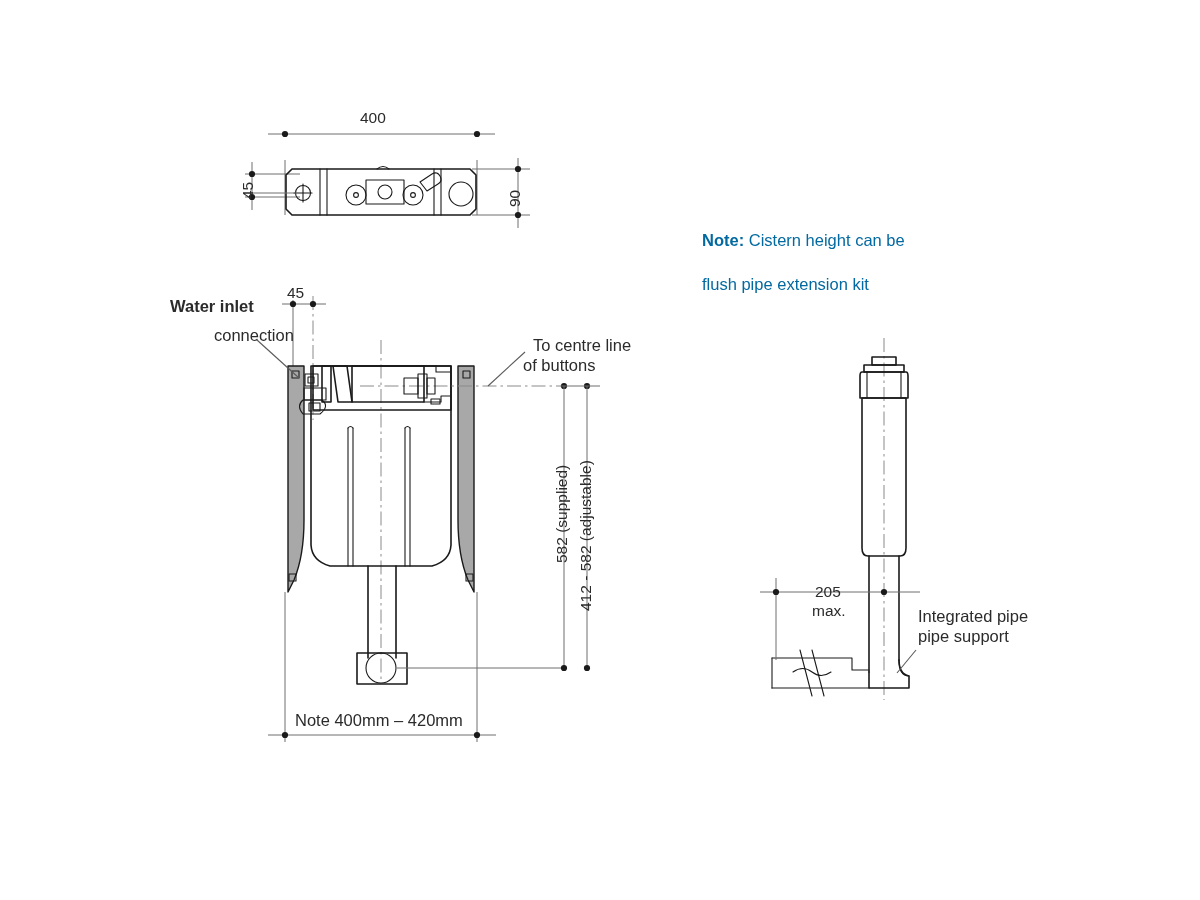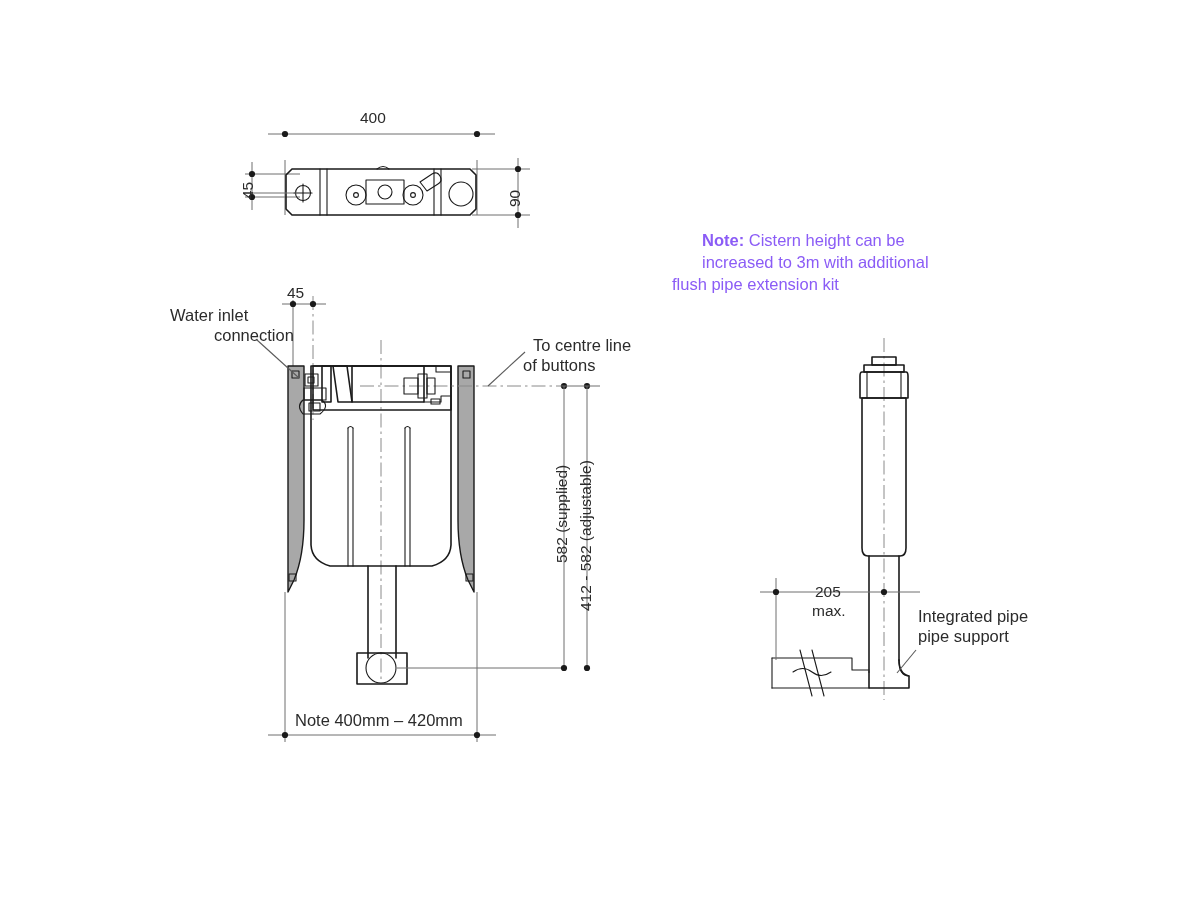--- a/index.html
+++ b/index.html
@@ -39,21 +39,21 @@
 
   .txt {
     position: absolute;
     font-family: "Liberation Sans", sans-serif;
     color: #231f20;
     white-space: pre;
     line-height: 1.28;
   }
   .t-dim   { font-size: 15.5px; color: #2b2b2b; }
   .t-label { font-size: 16.5px; color: #2b2b2b; }
-  .t-note  { font-size: 16.5px; color: #8b5cf6; }
+  .t-note  { font-size: 16.5px; color: #0369a1; }
   .t-note b { font-weight: bold; }
   .rot90   { transform-origin: 0 0; transform: rotate(-90deg); }
 </style>
 </head>
 <body>
 
 <div id="sheet">
 
   <svg class="drawing" viewBox="0 0 1200 900">
 
@@ -228,35 +228,34 @@
   </svg>
 
   <div class="txt t-dim" style="left:360px; top:108px;">400</div>
 
   <div class="txt t-dim rot90" style="left:238px; top:199px;">45</div>
 
   <div class="txt t-dim rot90" style="left:505px; top:207px;">90</div>
 
   <div class="txt t-dim" style="left:287px; top:283px;">45</div>
 
-  <div class="txt t-label" style="left:170px; top:305px;">Water inlet</div>
+  <div class="txt t-label" style="left:170px; top:296px;font-weight:bold;">Water inlet</div>
   <div class="txt t-label" style="left:170px; top:325px;margin-left:44px;">connection</div>
 
   <div class="txt t-label" style="left:533px; top:335px;">To centre line</div>
   <div class="txt t-label" style="left:523px; top:355px;">of buttons</div>
 
   <div class="txt t-dim rot90" style="left:552px; top:563px;">582 (supplied)</div>
 
   <div class="txt t-dim rot90" style="left:576px; top:611px;">412 - 582 (adjustable)</div>
 
   <div class="txt t-label" style="left:295px; top:710px;">Note 400mm – 420mm</div>
 
   <div class="txt t-note" style="left:702px; top:230px;"><b>Note:</b><span> Cistern height can be</span></div>
-  <div class="txt t-note" style="left:702px; top:252px;">increased to 3m with additional</div>
-  <div class="txt t-note" style="left:672px; top:274px;">flush pipe extension kit</div>
+  <div class="txt t-note" style="left:702px; top:274px;">flush pipe extension kit</div>
 
   <div class="txt t-dim" style="left:815px; top:582px;">205</div>
   <div class="txt t-dim" style="left:812px; top:601px;">max.</div>
 
   <div class="txt t-label" style="left:918px; top:606px;">Integrated pipe</div>
   <div class="txt t-label" style="left:918px; top:626px;">pipe support</div>
 
 </div>
 
 </body></html>

